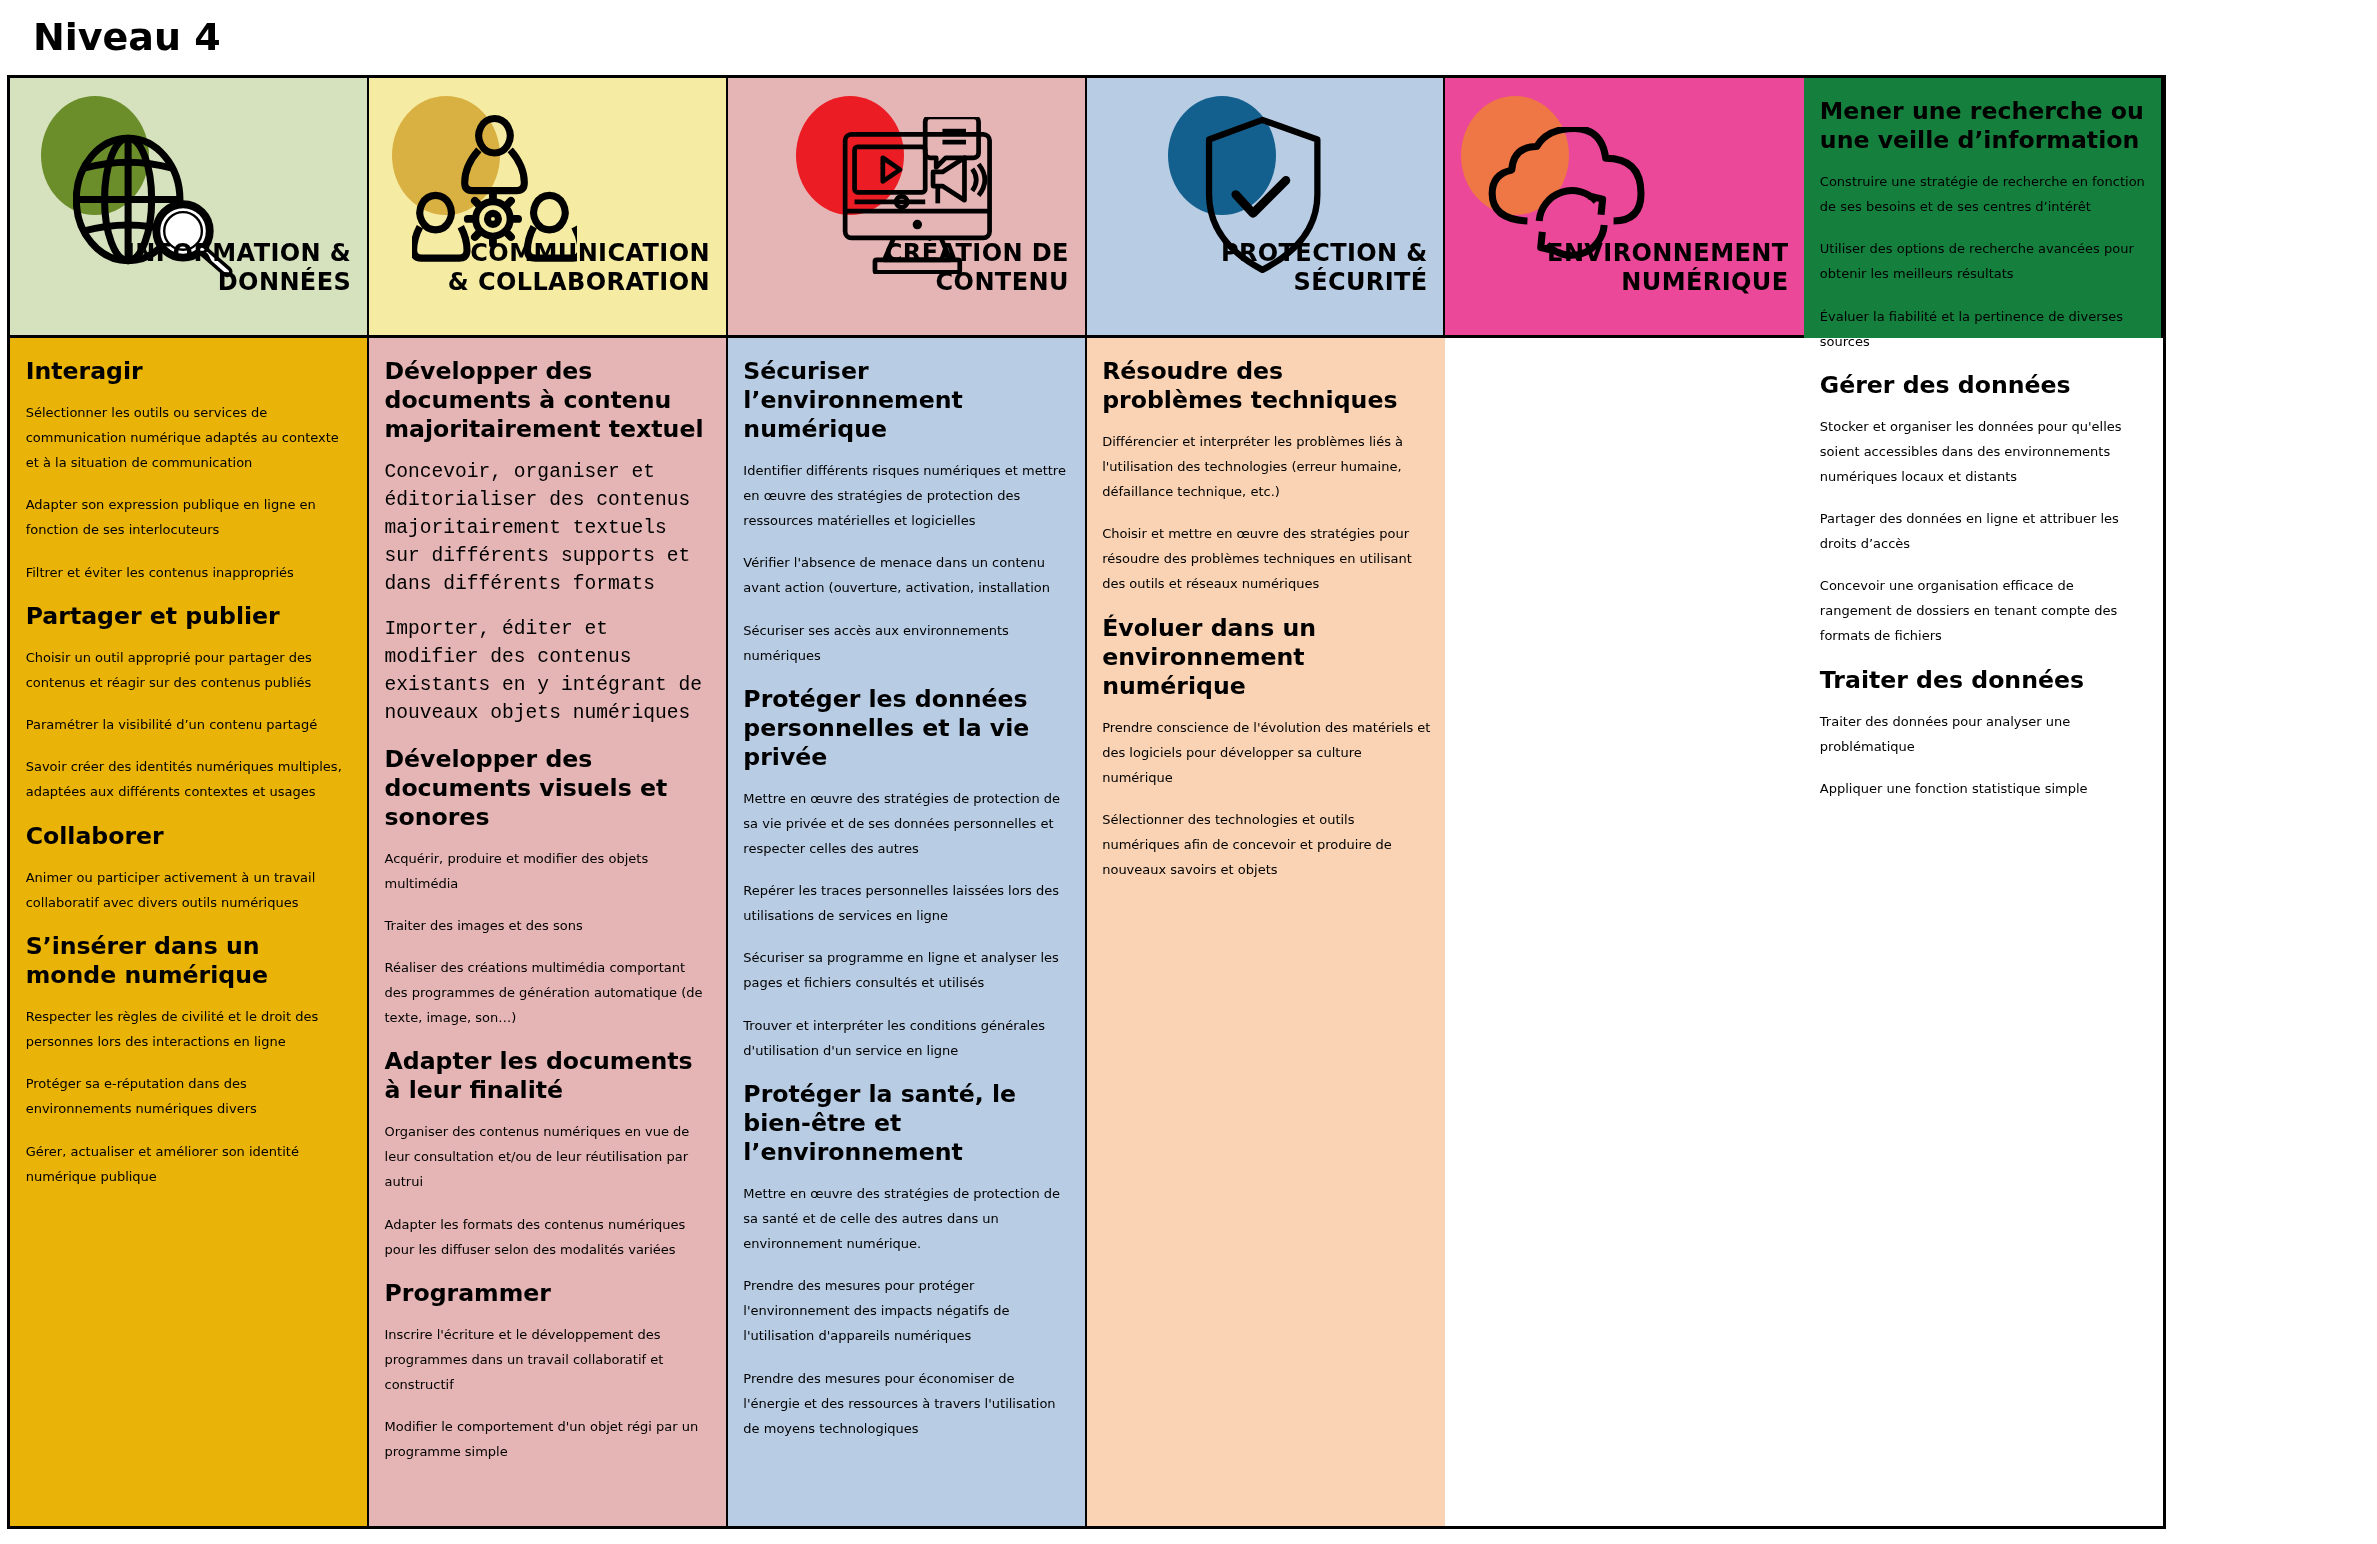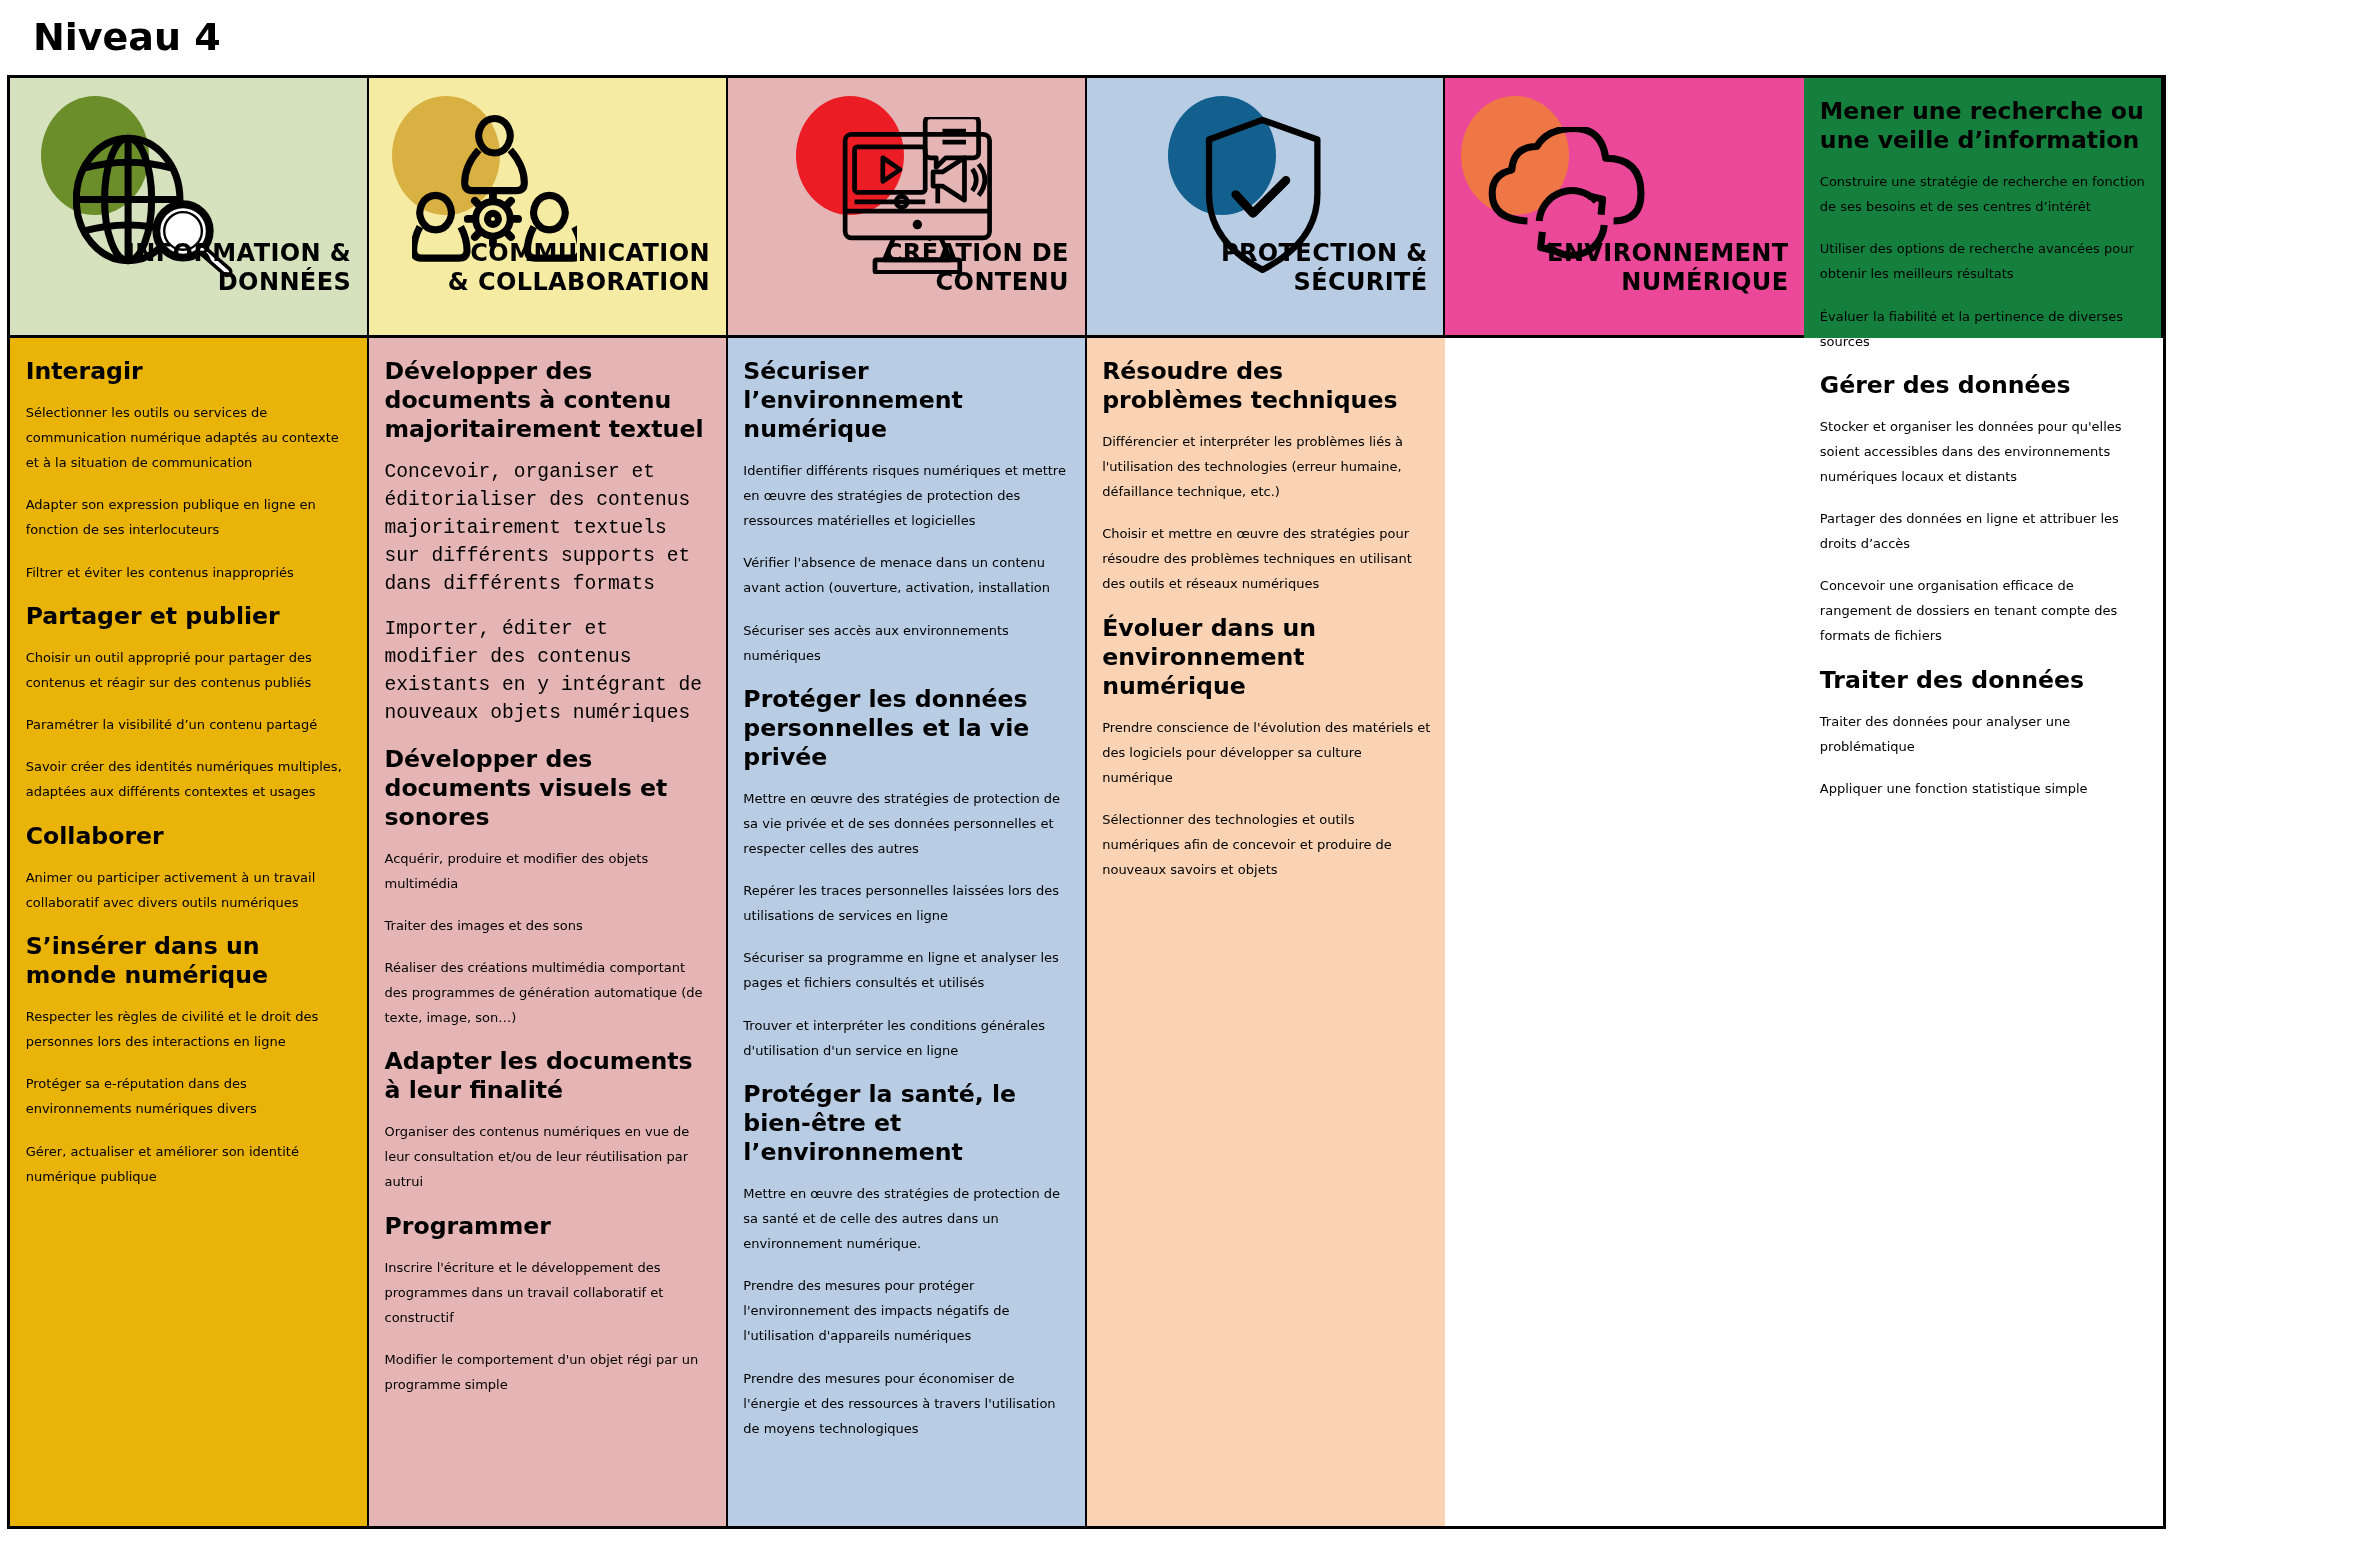--- a/index.html
+++ b/index.html
@@ -204,20 +204,21 @@
     </div>
     <div class="section">
       <h3>Développer des documents visuels et sonores</h3>
       <p>Acquérir, produire et modifier des objets multimédia</p>
       <p>Traiter des images et des sons</p>
       <p>Réaliser des créations multimédia comportant des programmes de génération automatique (de texte, image, son…)</p>
     </div>
     <div class="section">
       <h3>Adapter les documents à leur finalité</h3>
       <p>Organiser des contenus numériques en vue de leur consultation et/ou de leur réutilisation par autrui</p>
+      <p>Adapter les formats des contenus numériques pour les diffuser selon des modalités variées</p>
     </div>
     <div class="section">
       <h3>Programmer</h3>
       <p>Inscrire l'écriture et le développement des programmes dans un travail collaboratif et constructif</p>
       <p>Modifier le comportement d'un objet régi par un programme simple</p>
     </div>
   </div>
 
   <div class="cell body col-4" style="background:#b8cce4">
     <div class="section">

